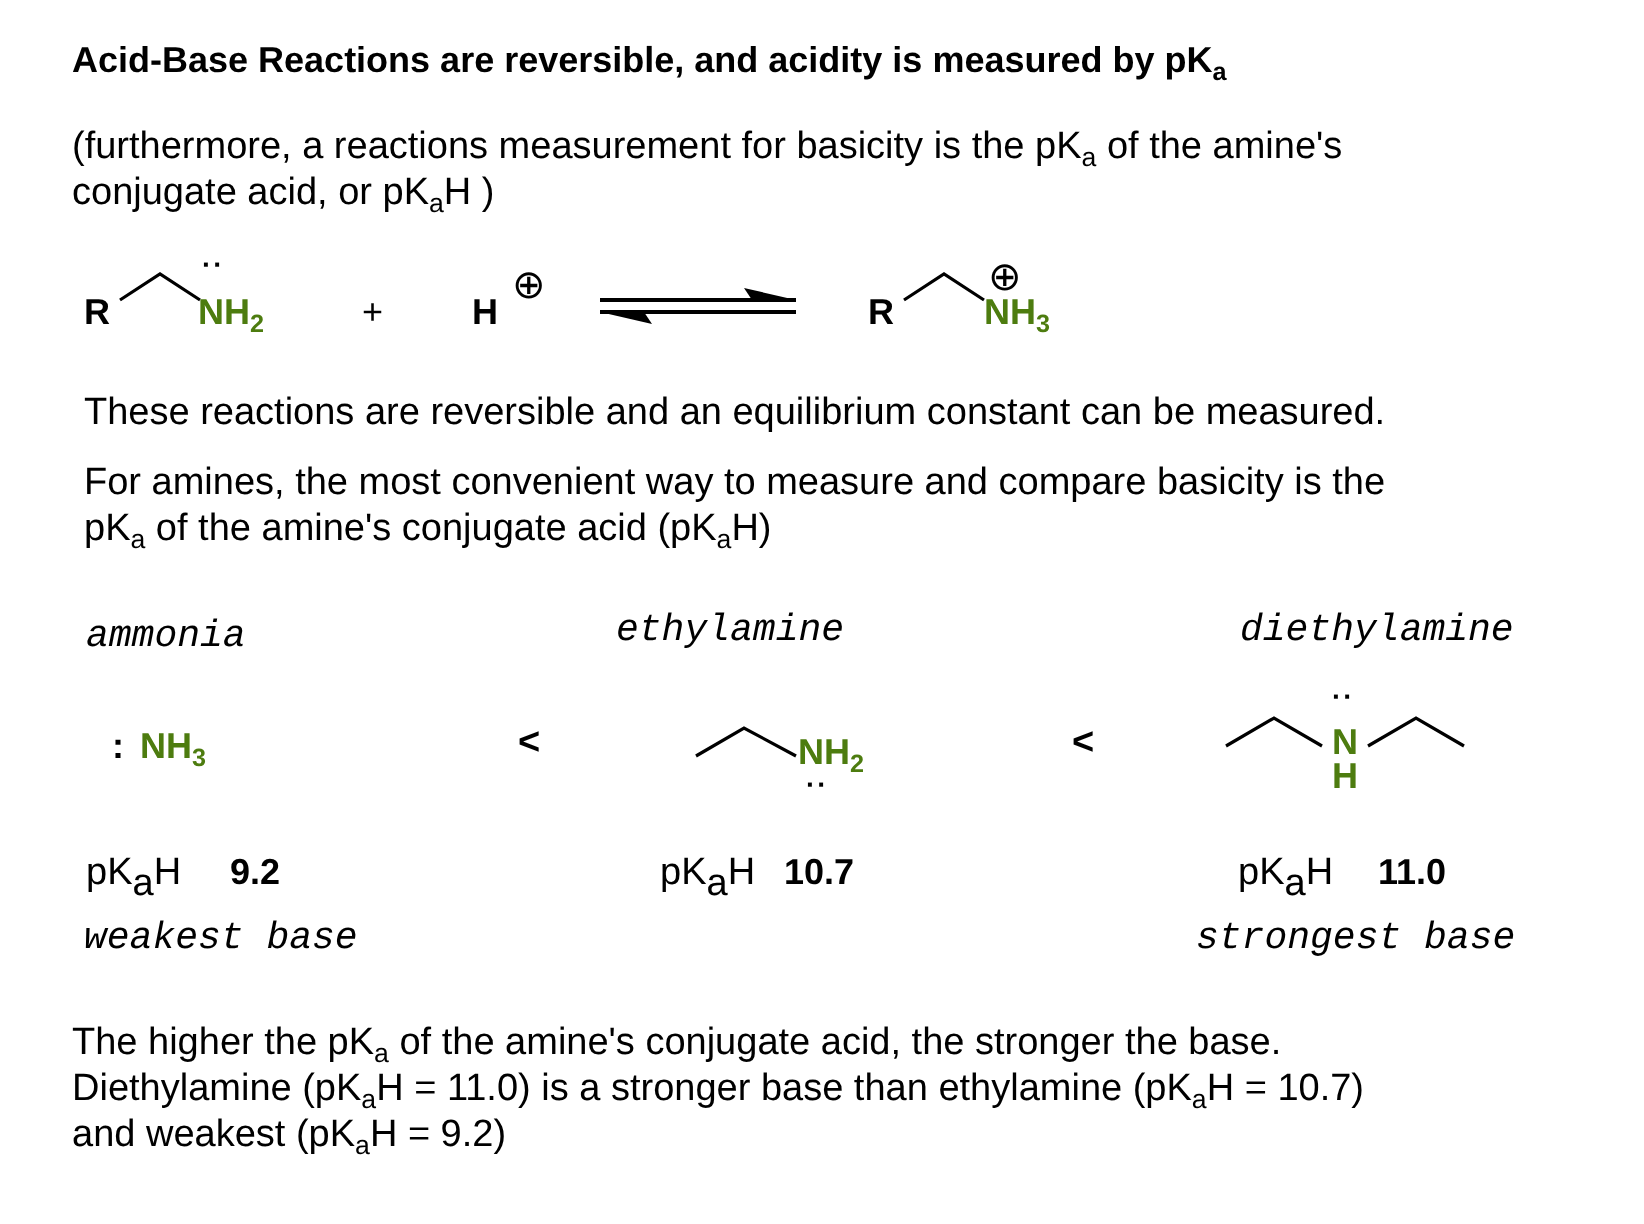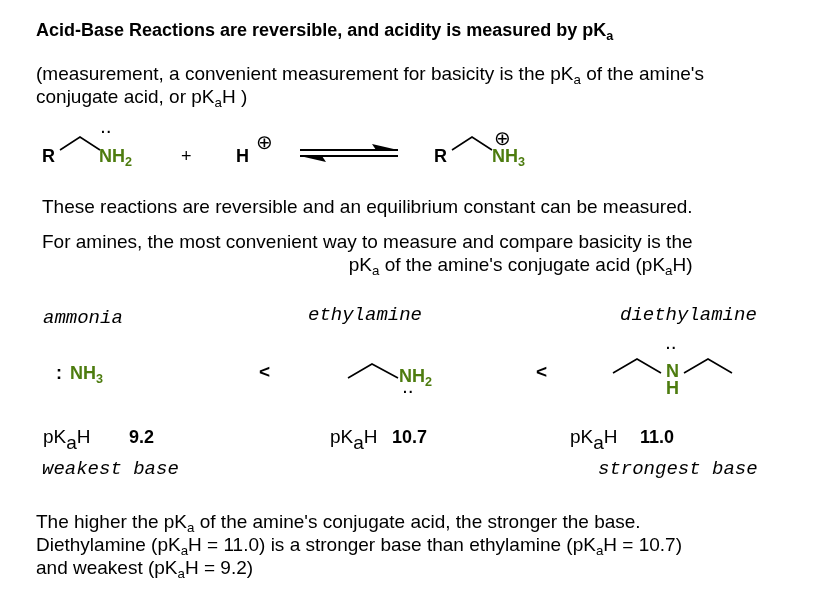--- a/index.html
+++ b/index.html
@@ -19,21 +19,21 @@
   .dots { font-weight: bold; font-size: 14px; letter-spacing: 1px; }
 </style>
 </head>
 <body>
 
 <div class="abs title">
   <span>Acid-Base Reactions are reversible, and acidity is measured by pK</span><span class="sub">a</span>
 </div>
 
 <div class="abs body-text" style="left:36px; top:62px;">
-  <div><span>(measurement, a convenient measurement for basicity is the pK</span><span class="sub">a</span><span> of the amine's</span></div>
+  <div><span>(furthermore, a reactions measurement for basicity is the pK</span><span class="sub">a</span><span> of the amine's</span></div>
   <div><span>conjugate acid, or pK</span><span class="sub">a</span><span>H )</span></div>
 </div>
 
 <div>
 
   <span class="abs chem" style="left:42px; top:146px;">R</span>
   <svg class="abs" style="left:0; top:0;" width="822" height="612">
 
     <polyline points="60,150 80,137 100,150" fill="none" stroke="#000" stroke-width="1.6"></polyline>
 
@@ -55,21 +55,21 @@
   <span class="abs chem" style="left:236px; top:146px;">H</span>
   <span class="abs" style="left:256px; top:130px; font-size:20px;">⊕</span>
 
   <span class="abs chem" style="left:434px; top:146px;">R</span>
   <span class="abs" style="left:494px; top:126px; font-size:20px;">⊕</span>
   <span class="abs chem blue" style="left:492px; top:146px;"><span>NH</span><span class="sub">3</span></span>
 </div>
 
 <div class="abs body-text" style="left:42px; top:195px;">These reactions are reversible and an equilibrium constant can be measured.</div>
 
-<div class="abs body-text" style="left:42px; top:230px;text-align:right;">
+<div class="abs body-text" style="left:42px; top:230px;">
   <div>For amines, the most convenient way to measure and compare basicity is the</div>
   <div><span>pK</span><span class="sub">a</span><span> of the amine's conjugate acid (pK</span><span class="sub">a</span><span>H)</span></div>
 </div>
 
 <span class="abs italic" style="left:43px; top:307px;">ammonia</span>
 <span class="abs italic" style="left:308px; top:304px;text-align:center;">ethylamine</span>
 <span class="abs italic" style="left:620px; top:304px;">diethylamine</span>
 
 <span class="abs chem" style="left:56px; top:363px;">:</span>
 <span class="abs chem blue" style="left:70px; top:363px;"><span>NH</span><span class="sub">3</span></span>
@@ -80,27 +80,27 @@
 <span class="abs dots" style="left:403px; top:384px;">··</span>
 
 <span class="abs lt" style="left:536px; top:361px;">&lt;</span>
 
 <span class="abs dots" style="left:666px; top:340px;">··</span>
 <span class="abs chem blue" style="left:666px; top:361px;">N</span>
 <span class="abs chem blue" style="left:666px; top:378px;">H</span>
 
 <div class="abs" style="left:43px; top:426px;">
   <span class="pka-label">pK</span><span class="sub pka-label">a</span><span class="pka-label">H</span>
-  <span class="pka-val" style="margin-left:34px;">9.2</span>
+  <span class="pka-val" style="margin-left:20px;">9.2</span>
 </div>
 <div class="abs" style="left:330px; top:426px;">
   <span class="pka-label">pK</span><span class="sub pka-label">a</span><span class="pka-label">H</span>
   <span class="pka-val" style="margin-left:10px;margin-top:18px;">10.7</span>
 </div>
-<div class="abs" style="left:570px; top:426px;">
+<div class="abs" style="left:619px; top:426px;">
   <span class="pka-label">pK</span><span class="sub pka-label">a</span><span class="pka-label">H</span>
   <span class="pka-val" style="margin-left:18px;">11.0</span>
 </div>
 
 <span class="abs italic" style="left:42px; top:458px;">weakest base</span>
 <span class="abs italic" style="left:598px; top:458px;">strongest base</span>
 
 <div class="abs body-text" style="left:36px; top:510px;">
   <div><span>The higher the pK</span><span class="sub">a</span><span> of the amine's conjugate acid, the stronger the base.</span></div>
   <div><span>Diethylamine (pK</span><span class="sub">a</span><span>H = 11.0) is a stronger base than ethylamine (pK</span><span class="sub">a</span><span>H = 10.7)</span></div>

